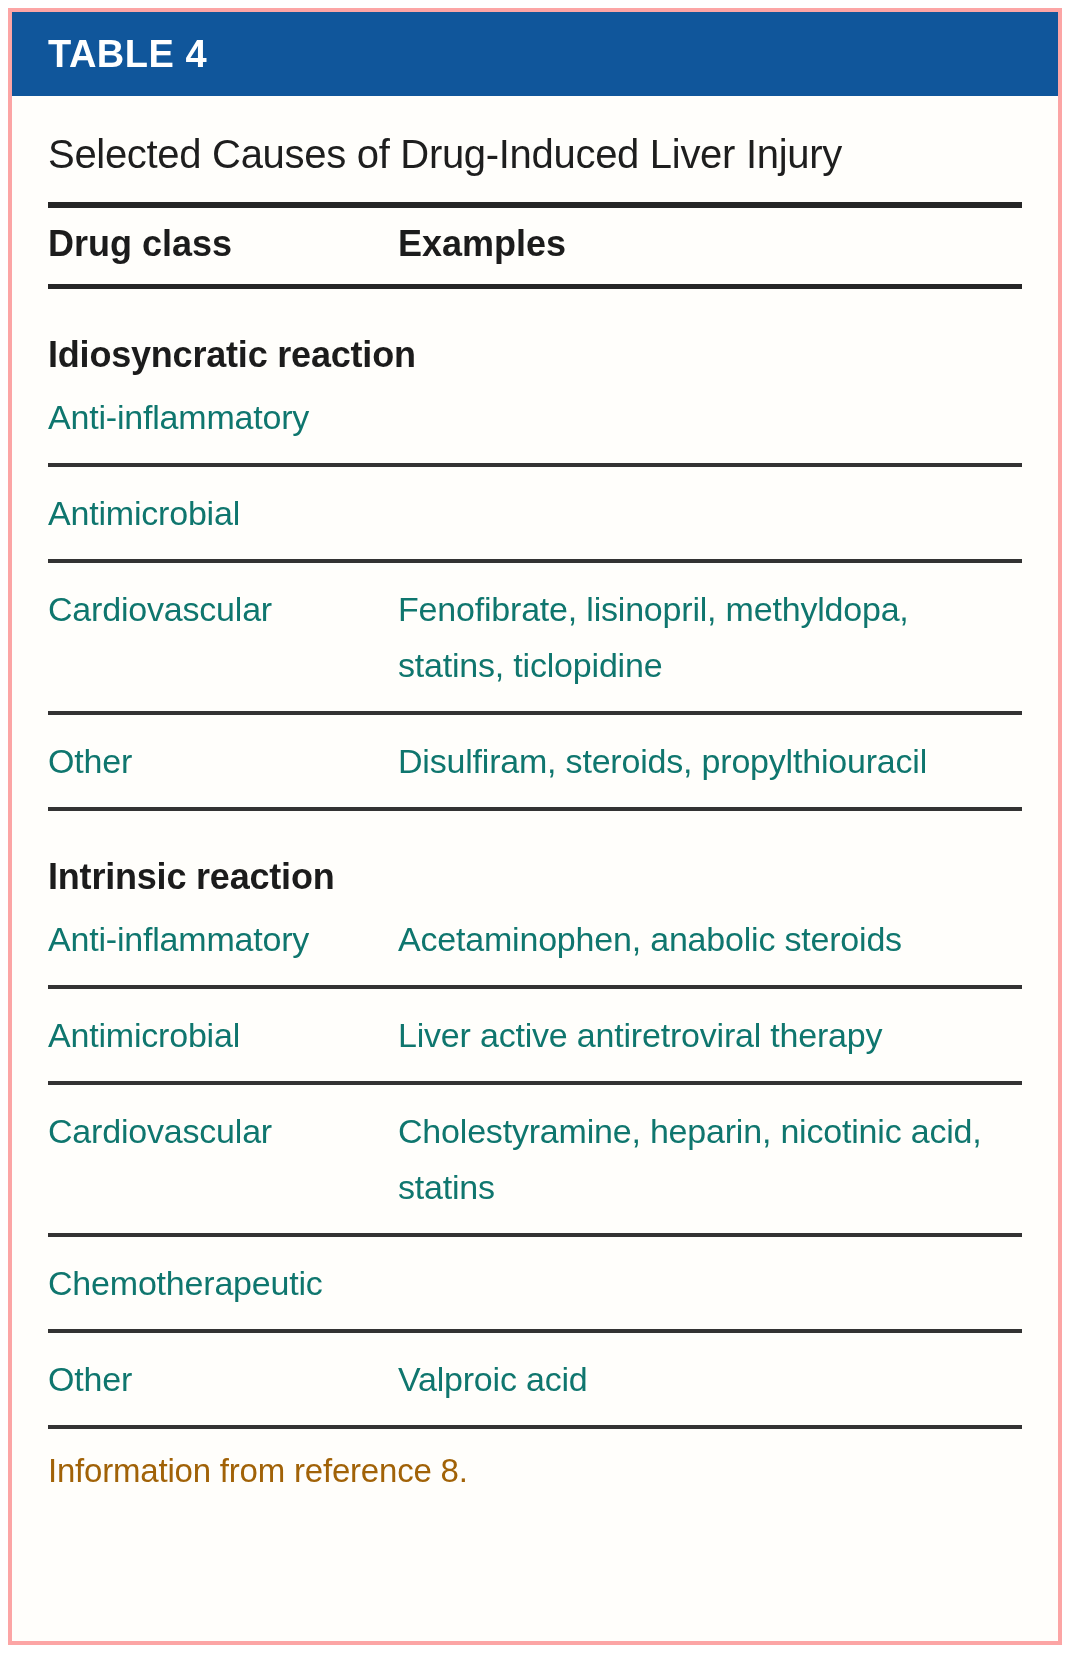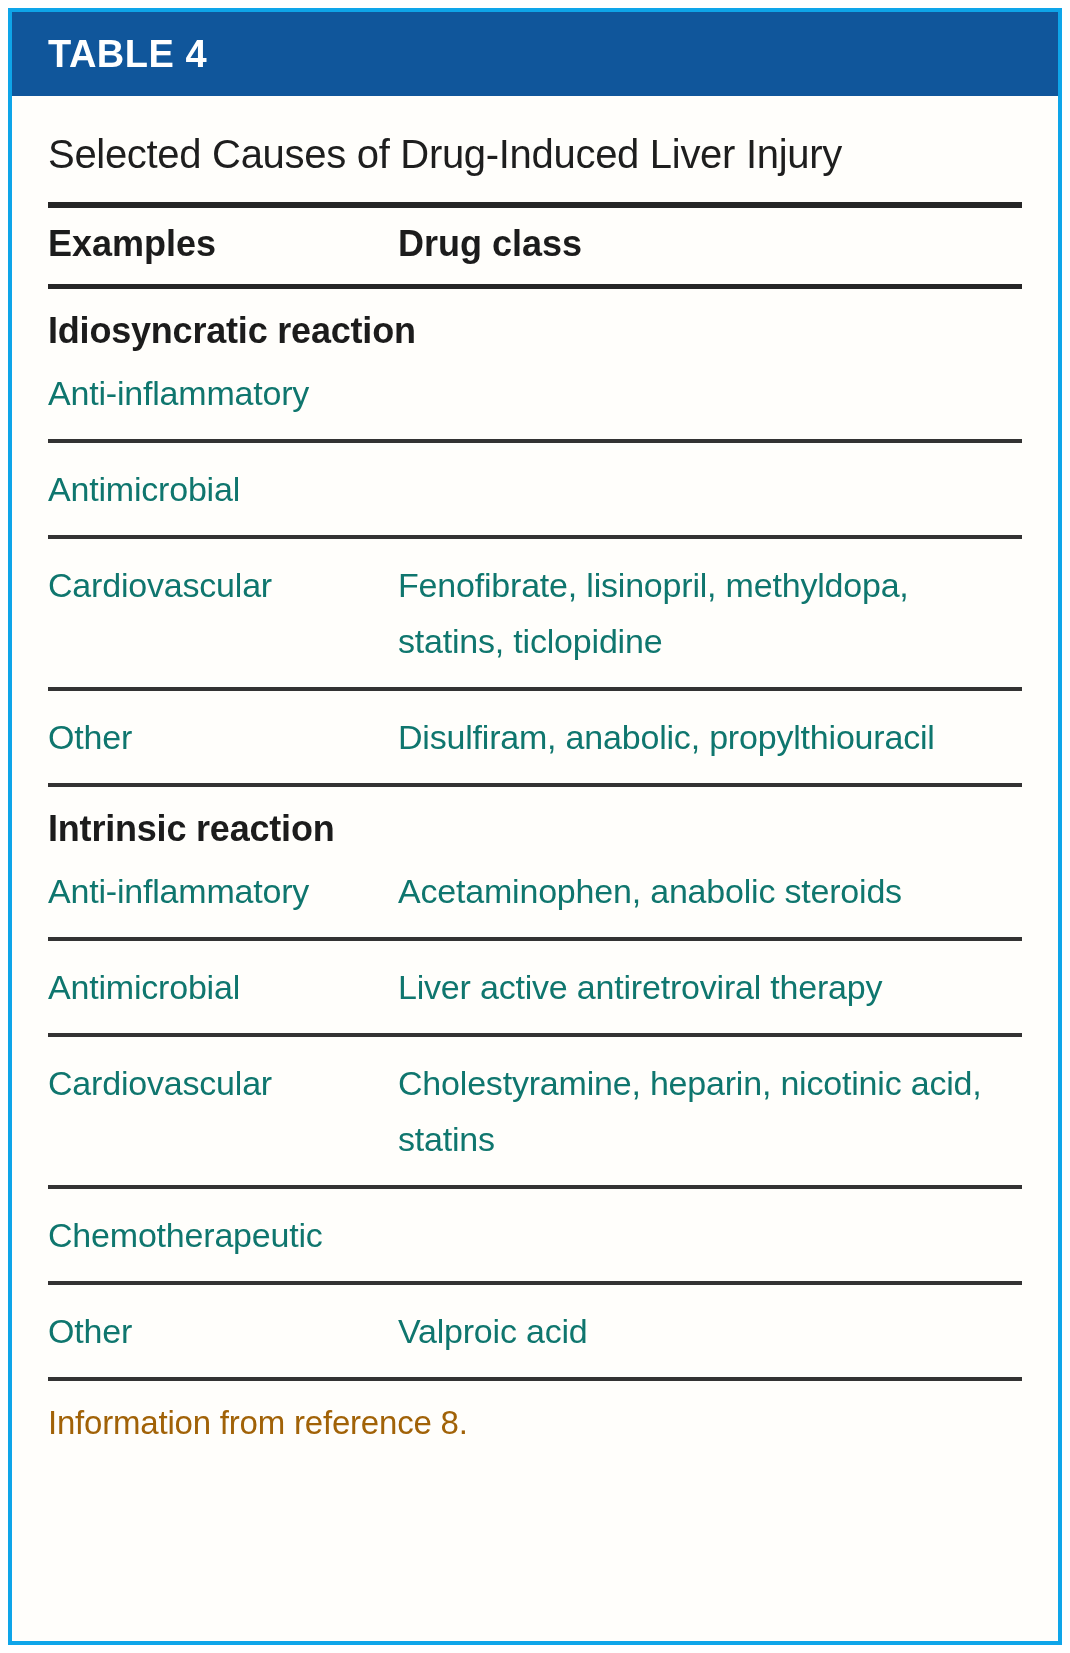--- a/index.html
+++ b/index.html
@@ -7,21 +7,21 @@
   body {
     height: 1653px;
     background: #ffffff;
     font-family: "Liberation Sans", sans-serif;
     color: #2b2b2b;
     overflow: hidden;
   }
   .page { padding: 8px; height: 1653px; }
   .card {
     height: 100%;
-    border: 4px solid #0ea5e9;
+    border: 4px solid #fca5a5;
     background: #fffefb;
   }
   .card-header {
     height: 84px;
     background: #10569B;
     display: flex;
     align-items: center;
     padding: 0 36px;
   }
   .table-tag {
@@ -52,20 +52,21 @@
     font-weight: bold;
     color: #1c1c1c;
   }
   .section-heading {
     font-size: 36px;
     line-height: 44px;
     font-weight: bold;
     color: #1c1c1c;
     padding: 20px 0 0 0;
     letter-spacing: -0.2px;
+    margin-top: 24px;
   }
   .row {
     display: grid;
     grid-template-columns: 350px 1fr;
     padding: 18px 0;
     border-bottom: 4px solid #333333;
   }
   .section-heading + .row { padding-top: 12px; }
   .row .cell {
     font-size: 34px;
@@ -91,39 +92,39 @@
     <div class="card-header">
       <span class="table-tag">TABLE 4</span>
     </div>
 
     <div class="card-body">
       <h1 class="title">Selected Causes of Drug-Induced Liver Injury</h1>
 
       <div class="tbl">
 
         <div class="thead-row">
+          <div class="cell">Drug class</div>
           <div class="cell">Examples</div>
-          <div class="cell">Drug class</div>
         </div>
 
         <div class="section-heading">Idiosyncratic reaction</div>
 
         <div class="row">
           <div class="cell">Anti-inflammatory</div>
         </div>
         <div class="row">
           <div class="cell">Antimicrobial</div>
         </div>
         <div class="row">
           <div class="cell">Cardiovascular</div>
           <div class="cell">Fenofibrate, lisinopril, methyldopa, statins, ticlopidine</div>
         </div>
         <div class="row">
           <div class="cell">Other</div>
-          <div class="cell">Disulfiram, anabolic, propylthiouracil</div>
+          <div class="cell">Disulfiram, steroids, propylthiouracil</div>
         </div>
 
         <div class="section-heading">Intrinsic reaction</div>
 
         <div class="row">
           <div class="cell">Anti-inflammatory</div>
           <div class="cell">Acetaminophen, anabolic steroids</div>
         </div>
         <div class="row">
           <div class="cell">Antimicrobial</div>

